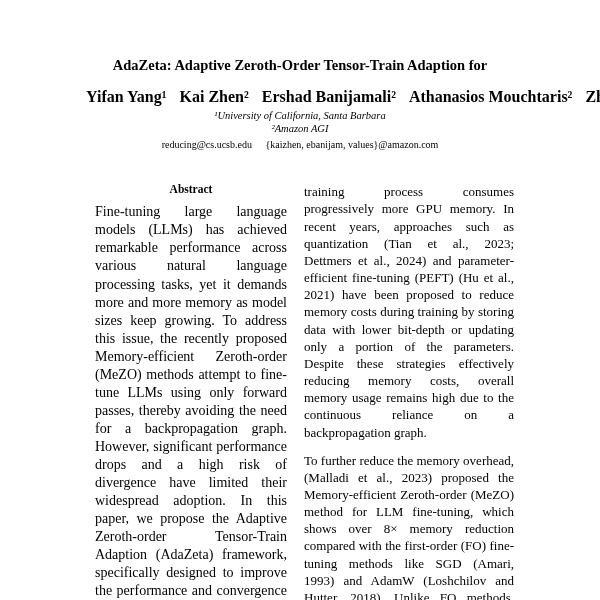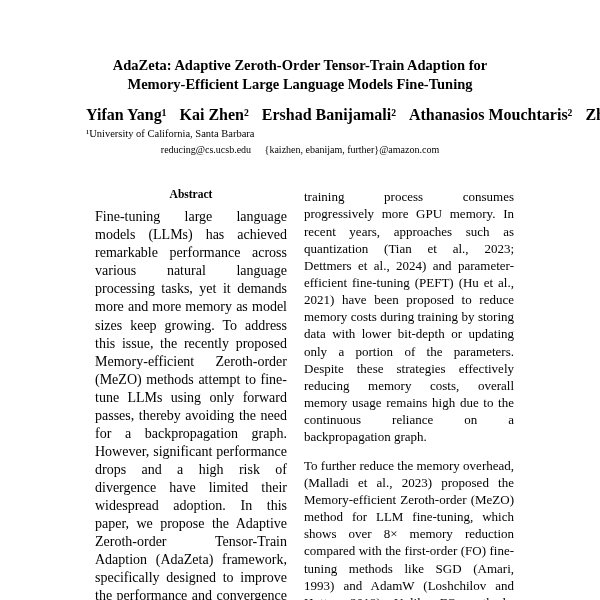--- a/index.html
+++ b/index.html
@@ -26,21 +26,23 @@
   .authors {
     font-size: 16px;
     font-weight: bold;
     text-align: center;
     margin: 0 0 3px 0;
     white-space: nowrap;
   }
   .authors span + span { margin-left: 9px; }
   .affiliation {
     font-size: 10.5px;
+    text-align: center;
     line-height: 1.3;
+    font-style: italic;
   }
   .emails {
     font-size: 10px;
     text-align: center;
     line-height: 1.35;
     margin-top: 2px;
   }
   .email-line span + span { margin-left: 11px; }
   .columns {
     display: flex;
@@ -76,37 +78,37 @@
   }
 </style>
 </head>
 <body>
 
 <div class="page">
   <div class="content">
 
     <h1 class="title">
       <div>AdaZeta: Adaptive Zeroth-Order Tensor-Train Adaption for</div>
-      <div>Memory-Efficient Large Language Models Fine-Tuning</div>
     </h1>
 
     <div class="authors">
       <span>Yifan Yang¹</span>
       <span>Kai Zhen²</span>
       <span>Ershad Banijamali²</span>
       <span>Athanasios Mouchtaris²</span>
       <span>Zheng Zhang¹</span>
     </div>
 
     <div class="affiliation">¹University of California, Santa Barbara</div>
+    <div class="affiliation">²Amazon AGI</div>
 
     <div class="emails">
       <div class="email-line">
         <span>reducing@cs.ucsb.edu</span>
-        <span>{kaizhen, ebanijam, further}@amazon.com</span>
+        <span>{kaizhen, ebanijam, values}@amazon.com</span>
       </div>
     </div>
 
     <div class="columns">
 
       <div class="col">
         <h2 class="abstract-heading">Abstract</h2>
         <p class="abstract-text">Fine-tuning large language models (LLMs) has achieved remarkable performance across various natural language processing tasks, yet it demands more and more memory as model sizes keep growing. To address this issue, the recently proposed Memory-efficient Zeroth-order (MeZO) methods attempt to fine-tune LLMs using only forward passes, thereby avoiding the need for a backpropagation graph. However, significant performance drops and a high risk of divergence have limited their widespread adoption. In this paper, we propose the Adaptive Zeroth-order Tensor-Train Adaption (AdaZeta) framework, specifically designed to improve the performance and convergence of the ZO methods. To enhance dimension-dependent ZO estimation accuracy, we introduce a fast-forward, low-parameter tensorized adapter. To tackle the frequently observed divergence issue in large-scale ZO fine-tuning tasks, we propose an adaptive query number schedule that guarantees convergence. Detailed theoretical analysis and extensive experimental results on Roberta-Large and Llama-2-7B models substantiate the efficacy of our AdaZeta framework in terms of accuracy, memory efficiency, and convergence speed.¹</p>
         <div class="section-heading">
           <span class="sec-num">1</span>

